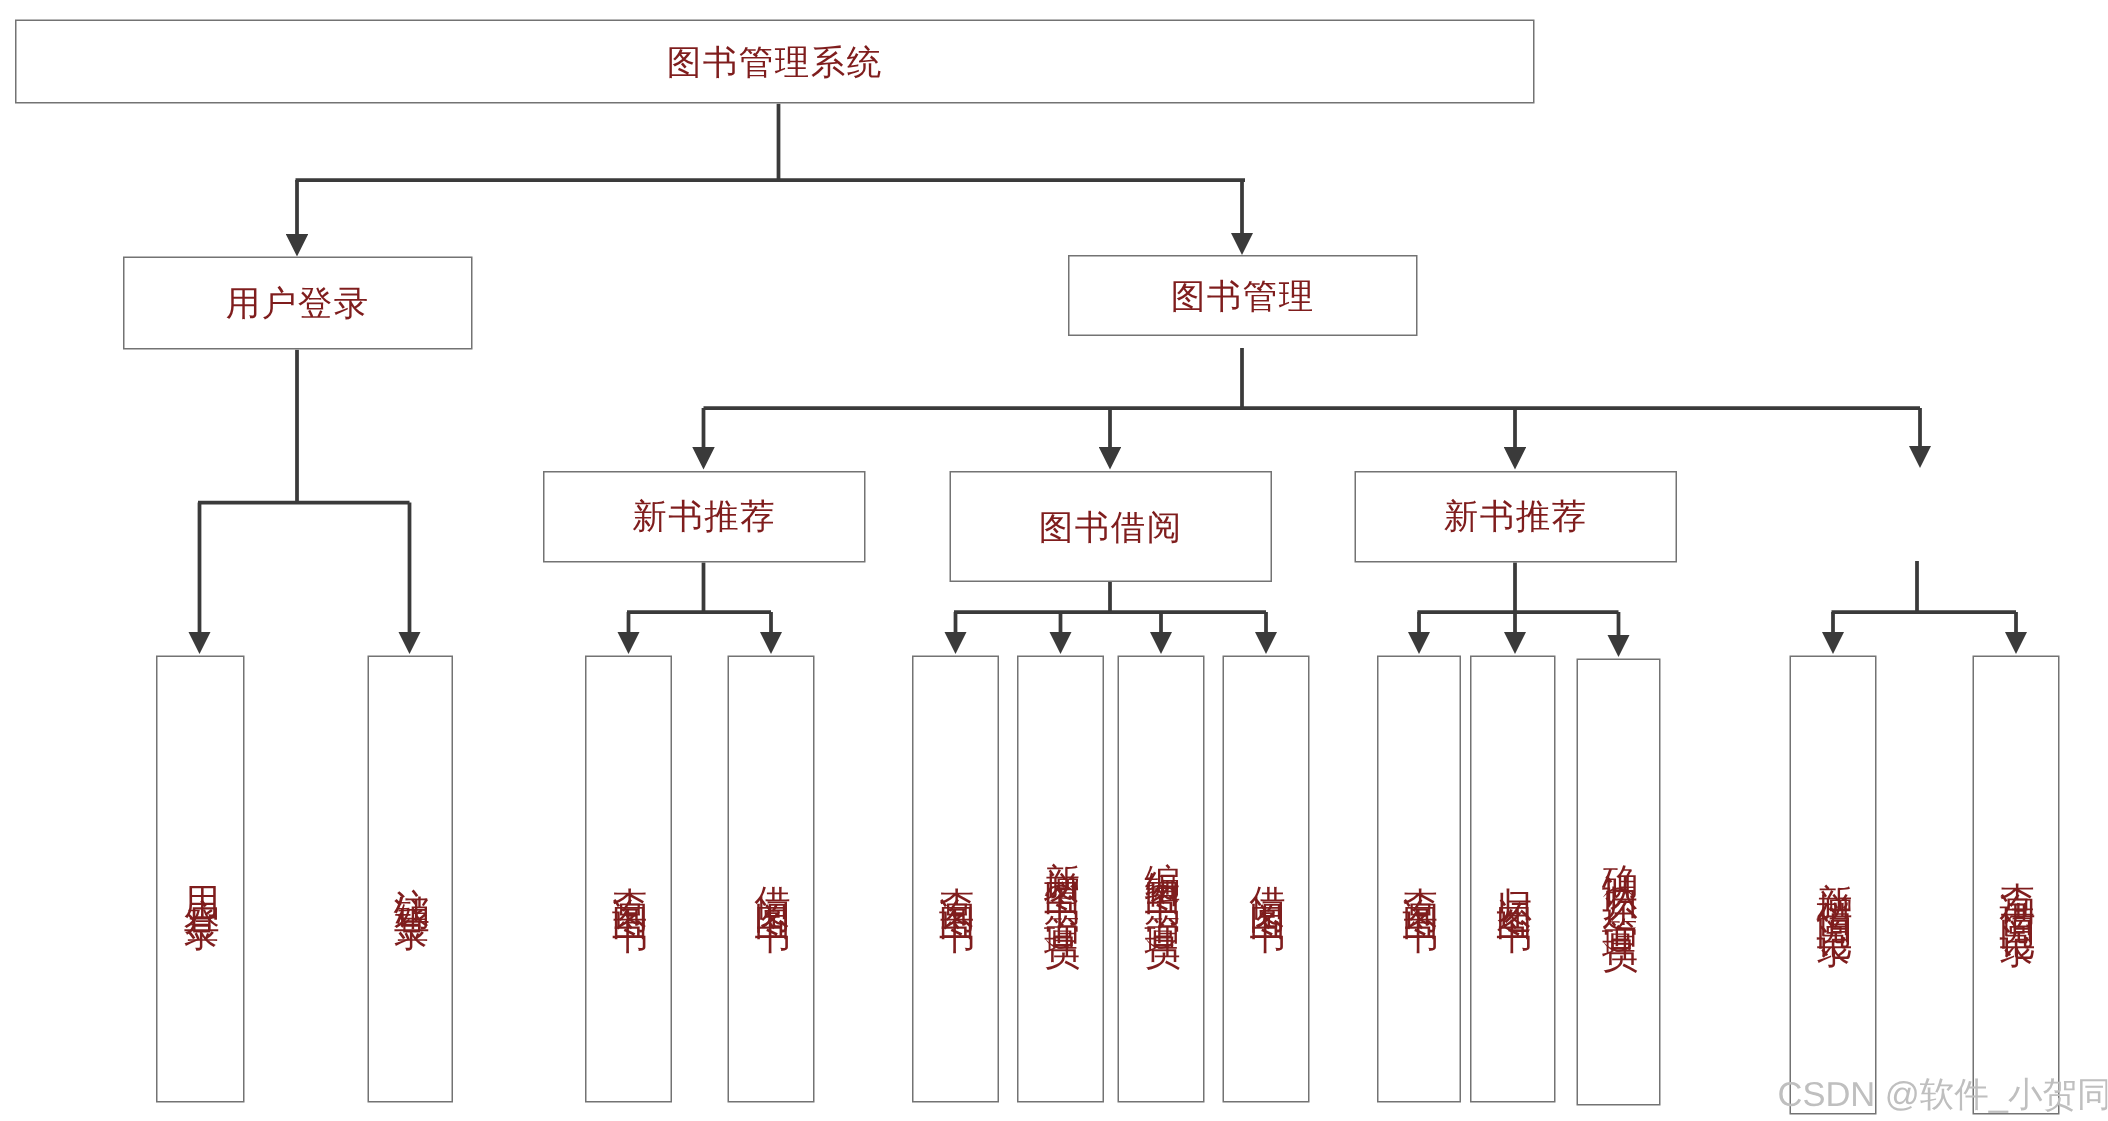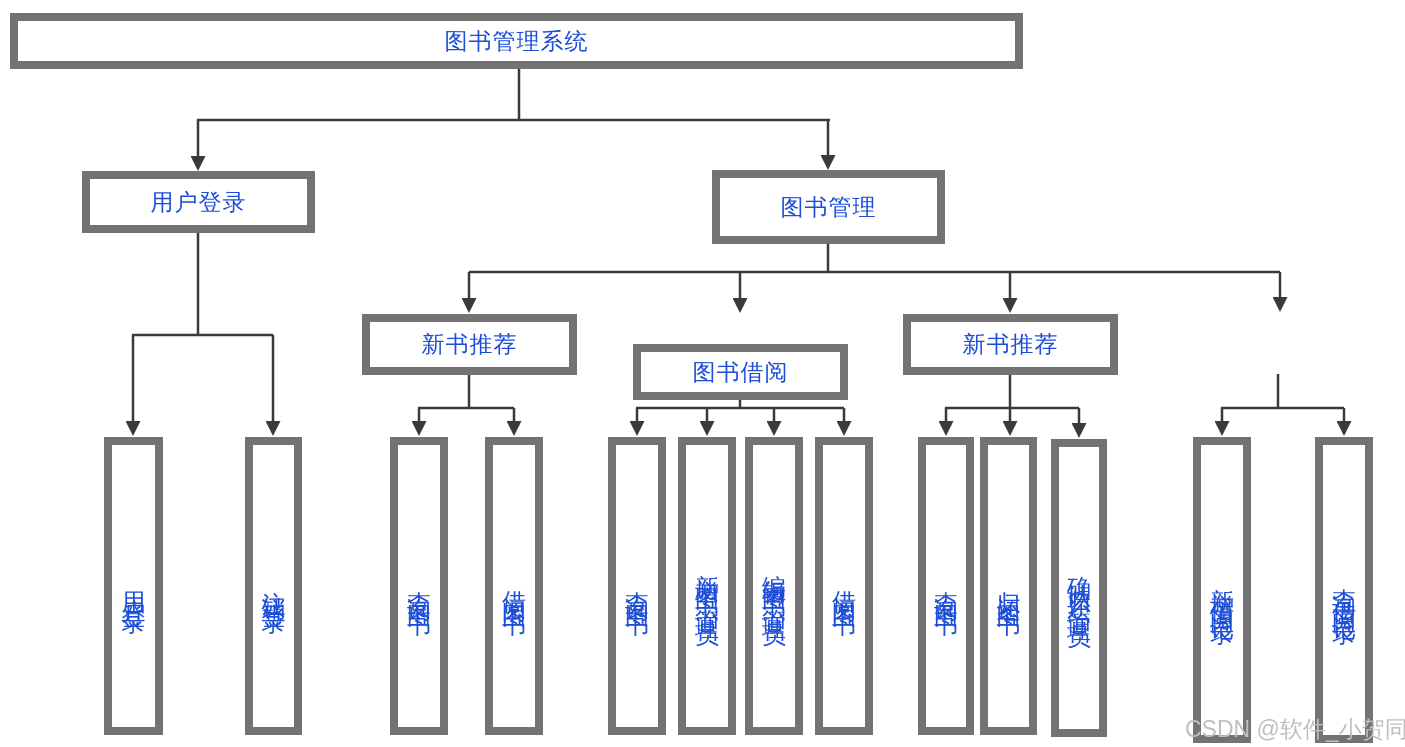--- a/index.html
+++ b/index.html
@@ -19,26 +19,26 @@
     position: absolute;
     left: 0;
     top: 0;
     width: 1405px;
     height: 747px;
     z-index: 1;
   }
   .node {
     position: absolute;
     box-sizing: border-box;
-    border: 8px solid #737373;
+    border: 1px solid #737373;
     background: #ffffff;
     display: flex;
     align-items: center;
     justify-content: center;
-    color: #1d4ed8;
+    color: #7f1d1d;
     z-index: 2;
     text-align: center;
   }
   .hnode {
     font-size: 23px;
     letter-spacing: 1px;
   }
   .leaf {
     writing-mode: vertical-rl;
     text-orientation: mixed;
@@ -105,24 +105,24 @@
       <line x1="1278" y1="374" x2="1278" y2="409"></line>
       <line x1="1221" y1="408" x2="1344" y2="408"></line>
       <line x1="1222" y1="408" x2="1222" y2="431" marker-end="url(#arrow)"></line>
       <line x1="1344" y1="408" x2="1344" y2="431" marker-end="url(#arrow)"></line>
     </g>
   </svg>
 
   <div class="node hnode" style="left:10px; top:13px; width:1013px; height:56px;">图书管理系统</div>
 
   <div class="node hnode" style="left:82px; top:171px; width:233px; height:62px;">用户登录</div>
-  <div class="node hnode" style="left:712px; top:170px; width:233px; height:74px;">图书管理</div>
+  <div class="node hnode" style="left:712px; top:170px; width:233px; height:54px;">图书管理</div>
 
   <div class="node hnode" style="left:362px; top:314px; width:215px; height:61px;">新书推荐</div>
-  <div class="node hnode" style="left:633px; top:314px; width:215px; height:56px;margin-top:30px;">图书借阅</div>
+  <div class="node hnode" style="left:633px; top:314px; width:215px; height:74px;">图书借阅</div>
   <div class="node hnode" style="left:903px; top:314px; width:215px; height:61px;">新书推荐</div>
 
   <div class="node leaf" style="left:104px; top:437px; width:59px; height:298px;">用户登录</div>
   <div class="node leaf" style="left:245px; top:437px; width:57px; height:298px;">注销登录</div>
 
   <div class="node leaf" style="left:390px; top:437px; width:58px; height:298px;">查询图书</div>
   <div class="node leaf" style="left:485px; top:437px; width:58px; height:298px;">借阅图书</div>
 
   <div class="node leaf" style="left:608px; top:437px; width:58px; height:298px;">查询图书</div>
   <div class="node leaf" style="left:678px; top:437px; width:58px; height:298px;">新增图书（管理员）</div>

